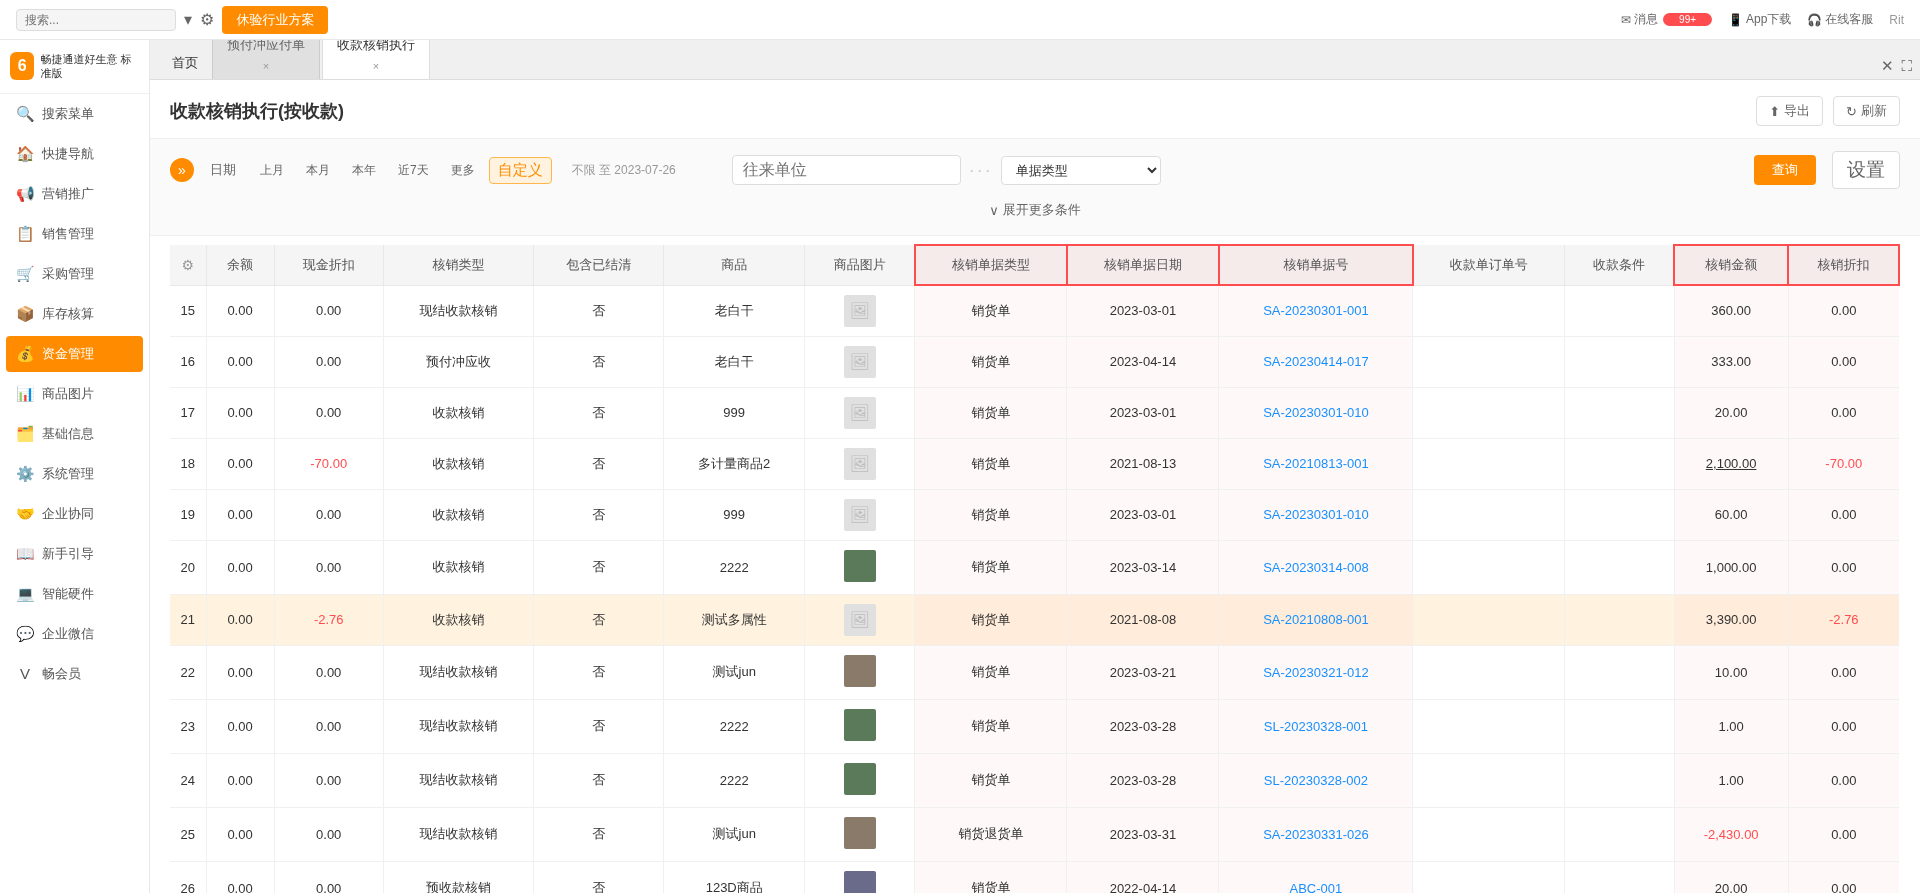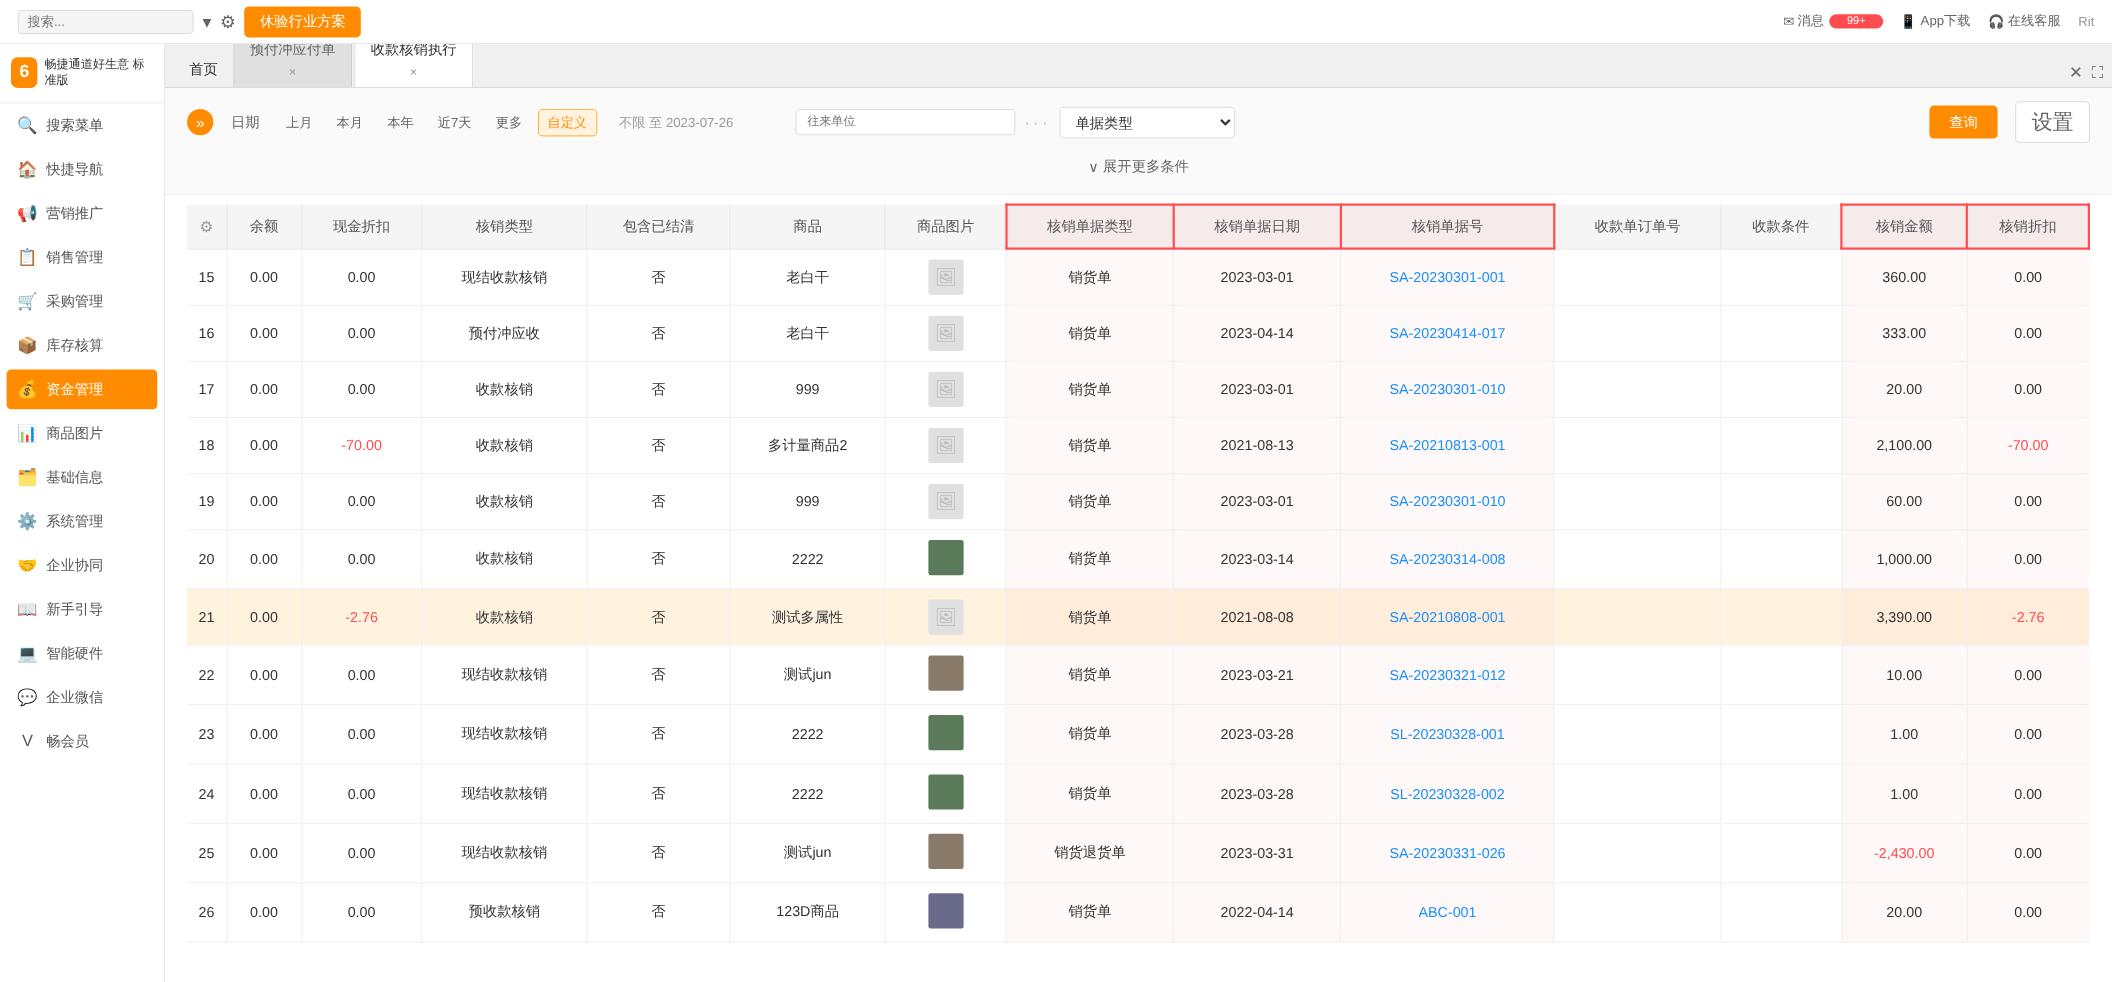--- a/index.html
+++ b/index.html
@@ -48,24 +48,24 @@
     .btn-export { background: #fff; border: 1px solid #ddd; border-radius: 4px; padding: 5px 12px; font-size: 13px; color: #666; cursor: pointer; display: flex; align-items: center; gap: 4px; }
     .btn-refresh { background: #fff; border: 1px solid #ddd; border-radius: 4px; padding: 5px 12px; font-size: 13px; color: #666; cursor: pointer; display: flex; align-items: center; gap: 4px; }
 
     
     .filter-bar { padding: 12px 20px; background: #fafafa; border-bottom: 1px solid #f0f0f0; display: flex; flex-direction: column; gap: 8px; }
     .filter-row { display: flex; align-items: center; gap: 16px; }
     .filter-expand-btn { width: 24px; height: 24px; background: #ff8c00; border-radius: 50%; display: flex; align-items: center; justify-content: center; color: #fff; font-size: 14px; cursor: pointer; }
     .filter-label { color: #666; font-size: 13px; white-space: nowrap; }
     .filter-date-btns { display: flex; gap: 6px; align-items: center; }
     .filter-date-btn { padding: 3px 8px; font-size: 12px; color: #666; cursor: pointer; border: none; background: none; }
-    .filter-date-custom { background: #fff3e0; border: 1px solid #ffb74d; border-radius: 4px; padding: 3px 8px; font-size: 12px; color: #ff8c00; cursor: pointer; }
+    .filter-date-custom { background: #fff3e0; border: 1px solid #ffb74d; border-radius: 4px; padding: 3px 8px; font-size: 15px; color: #ff8c00; cursor: pointer; }
     .filter-date-range { font-size: 12px; color: #999; }
     .filter-input-group { display: flex; align-items: center; gap: 8px; flex: 1; }
-    .filter-input { border: 1px solid #ddd; border-radius: 4px; padding: 5px 10px; font-size: 11px; color: #333; background: #fff; min-width: 200px; }
+    .filter-input { border: 1px solid #ddd; border-radius: 4px; padding: 5px 10px; font-size: 16px; color: #333; background: #fff; min-width: 200px; }
     .filter-dots { color: #ccc; font-size: 18px; letter-spacing: 2px; }
     .filter-select { border: 1px solid #ddd; border-radius: 4px; padding: 5px 10px; font-size: 13px; color: #333; background: #fff; min-width: 160px; }
     .btn-query { background: #ff8c00; color: #fff; border: none; border-radius: 4px; padding: 6px 18px; font-size: 13px; cursor: pointer; }
     .btn-settings { background: #fff; border: 1px solid #ddd; border-radius: 4px; padding: 5px 14px; font-size: 19px; color: #666; cursor: pointer; }
     .expand-more { display: flex; align-items: center; justify-content: center; gap: 4px; font-size: 13px; color: #666; cursor: pointer; padding: 4px 0; }
 
     
     .table-container { padding: 0 20px 20px; overflow-x: auto; }
     table { width: 100%; border-collapse: collapse; margin-top: 8px; min-width: 1500px; }
     thead tr { background: #f5f5f5; }
@@ -197,20 +197,33 @@
         <span class="tab-close">×</span>
       </div>
       <div class="tab-bar-right">
         <span class="tab-bar-btn">✕</span>
         <span class="tab-bar-btn">⛶</span>
       </div>
     </div>
 
     <div class="page-content">
 
+      <div class="page-header">
+        <span class="page-title">收款核销执行(按收款)</span>
+        <div class="page-header-actions">
+          <button class="btn-export">
+            <span>⬆</span>
+            <span>导出</span>
+          </button>
+          <button class="btn-refresh">
+            <span>↻</span>
+            <span>刷新</span>
+          </button>
+        </div>
+      </div>
 
       <div class="filter-bar">
         <div class="filter-row">
           <div class="filter-expand-btn">»</div>
           <span class="filter-label">日期</span>
           <div class="filter-date-btns">
             <button class="filter-date-btn">上月</button>
             <button class="filter-date-btn">本月</button>
             <button class="filter-date-btn">本年</button>
             <button class="filter-date-btn">近7天</button>
@@ -313,21 +326,21 @@
       <td class="negative">-70.00</td>
       <td>收款核销</td>
       <td>否</td>
       <td>多计量商品2</td>
       <td><div class="img-placeholder" style="background:#e0e0e0;width:32px;height:32px;border-radius:2px;display:inline-flex;align-items:center;justify-content:center;color:#bbb;font-size:16px;">🖼</div></td>
       <td style="background:rgba(255,77,79,0.04);">销货单</td>
       <td style="background:rgba(255,77,79,0.04);">2021-08-13</td>
       <td style="background:rgba(255,77,79,0.04);"><a class="link-text">SA-20210813-001</a></td>
       <td></td>
       <td></td>
-      <td style="background:rgba(255,77,79,0.04);">2,100.00</td>
+      <td style="background:rgba(255,77,79,0.04);text-decoration:underline;">2,100.00</td>
       <td style="background:rgba(255,77,79,0.04);" class="negative">-70.00</td>
     </tr>
               <tr>
       <td>19</td>
       <td>0.00</td>
       <td>0.00</td>
       <td>收款核销</td>
       <td>否</td>
       <td>999</td>
       <td><div class="img-placeholder" style="background:#e0e0e0;width:32px;height:32px;border-radius:2px;display:inline-flex;align-items:center;justify-content:center;color:#bbb;font-size:16px;">🖼</div></td>

